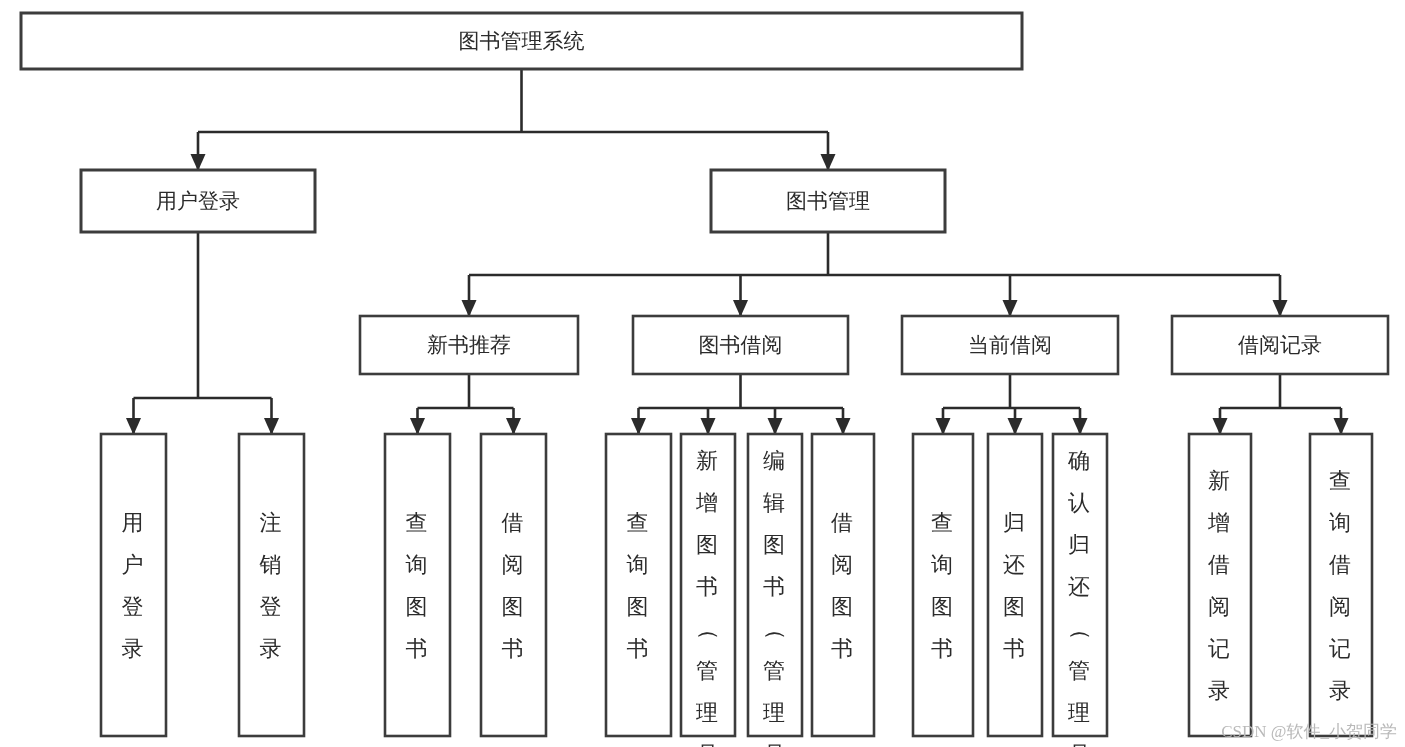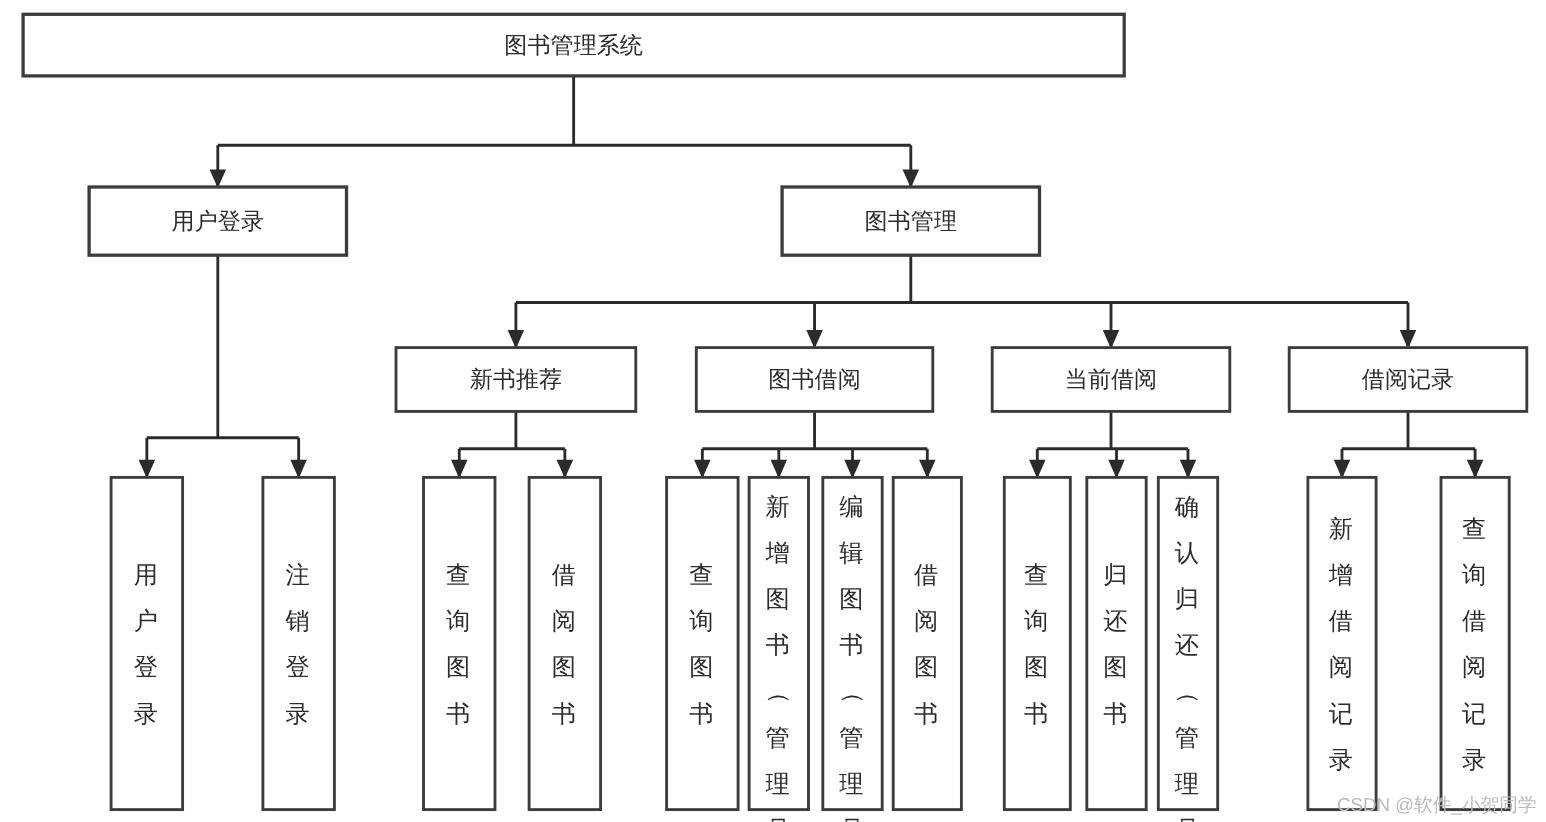--- a/index.html
+++ b/index.html
@@ -19,21 +19,21 @@
   .leaf-label{
     font-family:"DejaVu Sans","Liberation Sans",sans-serif;
     font-size:22px;fill:#2b2b2b;
     text-anchor:middle;dominant-baseline:middle;
     letter-spacing:2px;
   }
   .link{stroke:#2b2b2b;stroke-width:2.6;fill:none;}
   .arrowhead{fill:#2b2b2b;stroke:none;}
   .watermark{
     position:absolute;right:8px;bottom:4px;
-    font-family:Liberation Sans, sans-serif;
+    font-family:Liberation Serif, serif;
     font-size:17px;color:#b9b9b9;white-space:nowrap;
     pointer-events:none;user-select:none;
   }
 </style>
 </head>
 <body>
 
 <svg id="diagram" viewBox="0 0 1405 747">
   <g id="links-layer">
       <line x1="521.5" y1="69" x2="521.5" y2="132" class="link"></line>

